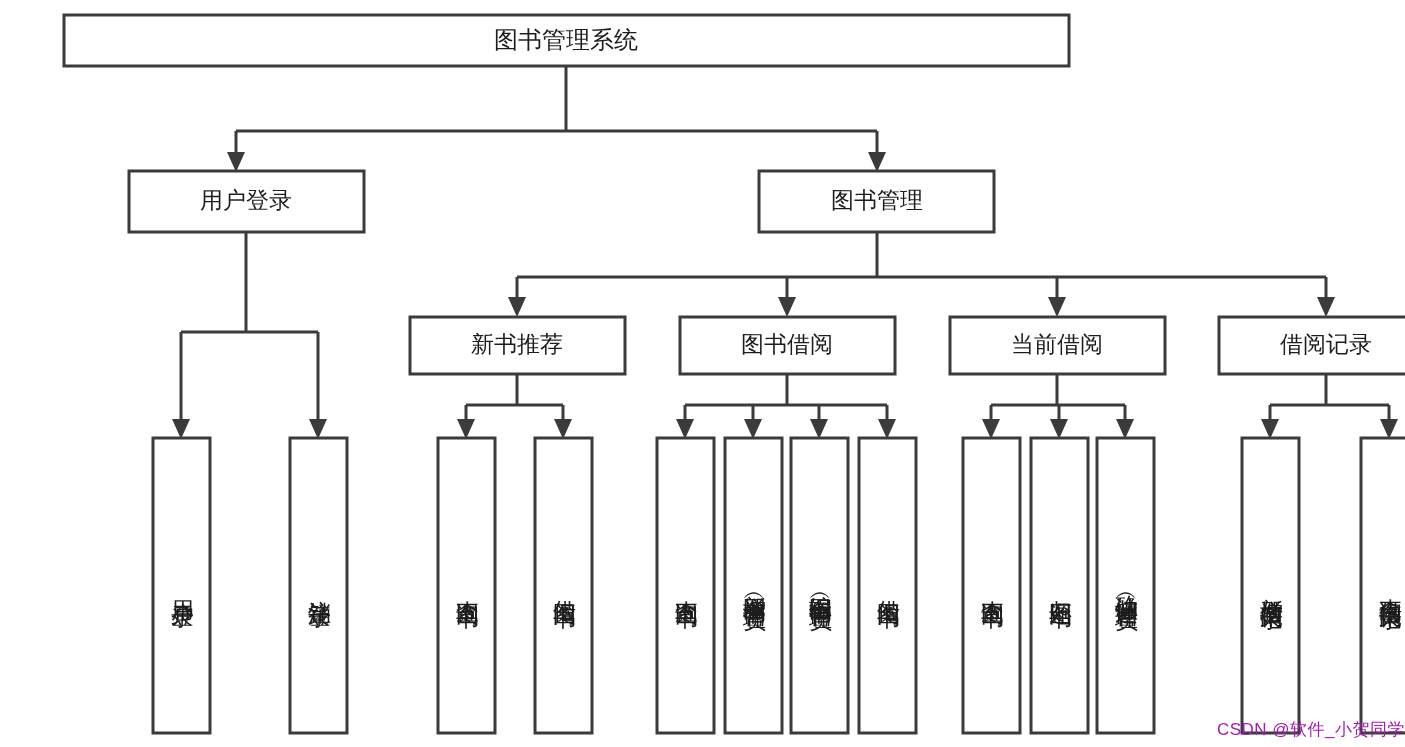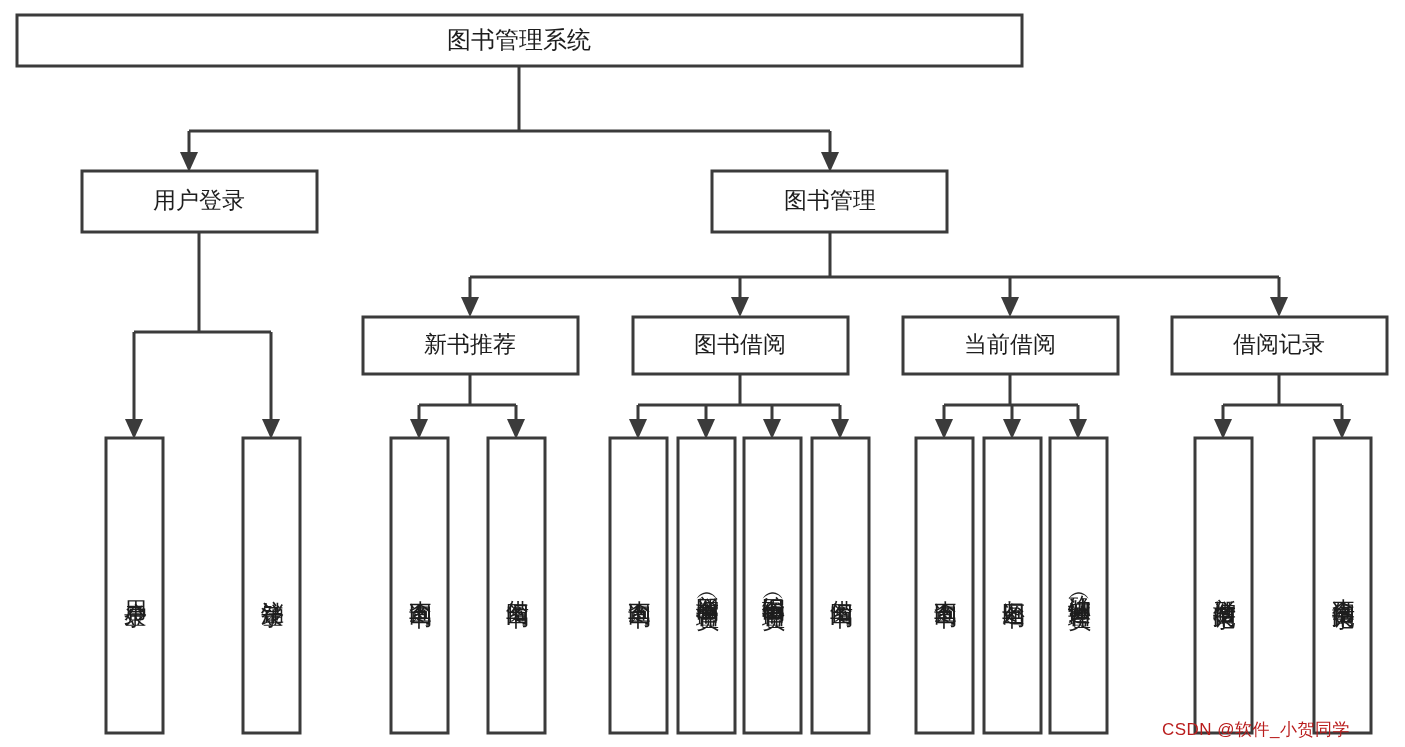--- a/index.html
+++ b/index.html
@@ -11,20 +11,21 @@
   body {
     width: 1405px;
     height: 747px;
     font-family: "Liberation Sans", "DejaVu Sans", sans-serif;
     overflow: hidden;
   }
   #diagram-root {
     position: relative;
     width: 1358px;
     height: 747px;
+    margin-left: 47px;
   }
   svg#flow {
     display: block;
     width: 1405px;
     height: 747px;
   }
   .node-box {
     fill: #ffffff;
     stroke: #3b3b3b;
     stroke-width: 3;
@@ -59,25 +60,25 @@
     font-family: "Liberation Sans", "DejaVu Sans", sans-serif;
     font-size: 23px;
     fill: #1d1d1d;
     text-anchor: middle;
     dominant-baseline: middle;
     writing-mode: vertical-rl;
     letter-spacing: 2px;
   }
   .watermark {
     position: absolute;
-    right: 8px;
+    right: 0;
     bottom: 6px;
     font-family: "Liberation Sans", "DejaVu Sans", sans-serif;
     font-size: 17px;
-    color: #b91c1c;
+    color: #a21caf;
     white-space: nowrap;
     letter-spacing: 0.5px;
     pointer-events: none;
   }
 </style>
 </head>
 <body>
 
 <div id="diagram-root">
 

